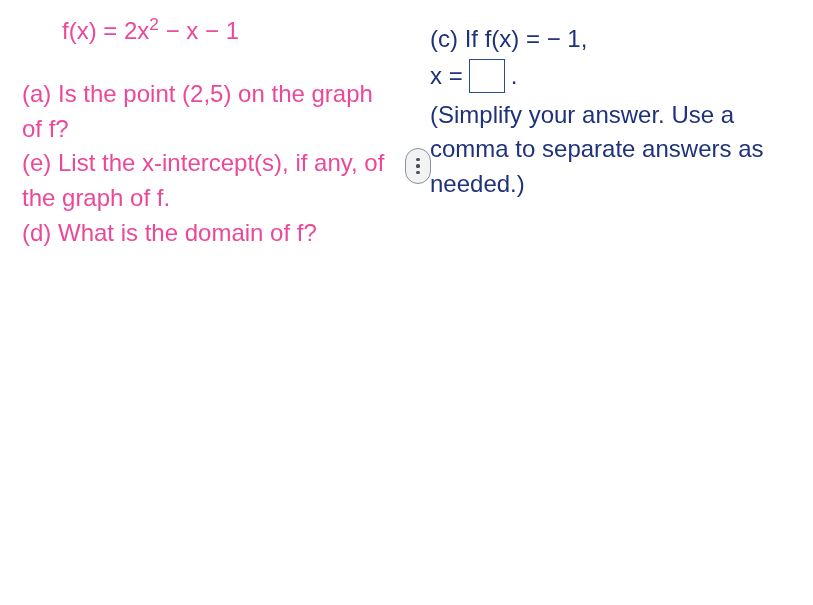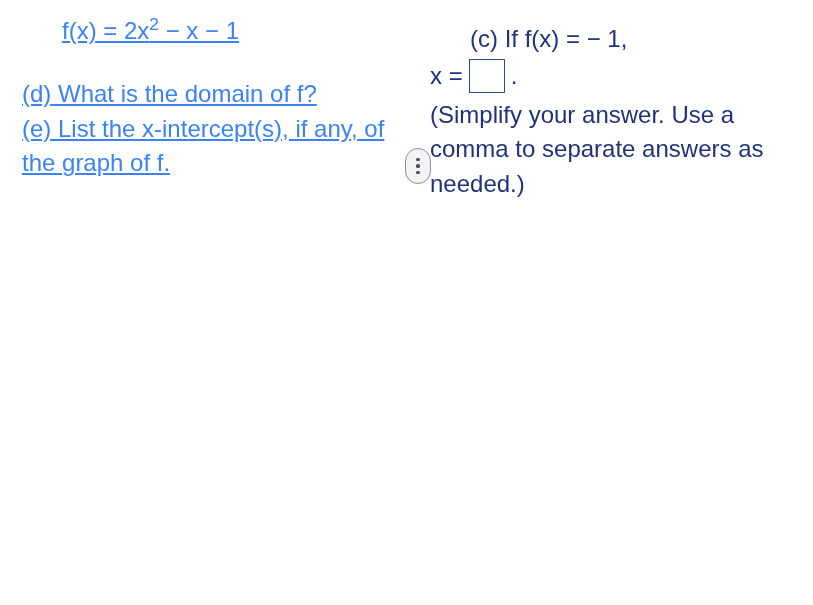--- a/index.html
+++ b/index.html
@@ -13,23 +13,22 @@
       background: #fff;
       width: 813px;
       height: 605px;
       display: flex;
       position: relative;
       overflow: hidden;
     }
     .left-pane {
       width: 395px;
       padding: 14px 10px 0 22px;
-      color: #3b82f6;
+      color: #ec4899;
       line-height: 1.45;
-      text-decoration: underline;
     }
     .right-pane {
       flex: 1;
       padding: 0 20px 0 35px;
       color: #1a2a6c;
       color: #24356f;
       line-height: 1.45;
     }
     .formula {
       font-family: Arial, Helvetica, sans-serif;
@@ -85,31 +84,32 @@
       display: inline-block;
       width: 36px;
       height: 34px;
       border: 1.5px solid #2a4b8d;
       background: #fff;
     }
     .blue {
       color: #1f327a;
     }
     .block { display: block; }
-    .mt { margin-top: 22px; margin-left: 40px; }
+    .mt { margin-top: 22px; }
   </style>
 </head>
 <body>
 
 <div class="left-pane">
   <div class="formula">
     <span>f(x) = 2x</span><sup>2</sup><span> − x − 1</span>
   </div>
+  <div class="block">(a) Is the point (2,5) on the graph of f?</div>
+  <div class="block">(e) List the x-intercept(s), if any, of the graph of f.</div>
   <div class="block">(d) What is the domain of f?</div>
-  <div class="block">(e) List the x-intercept(s), if any, of the graph of f.</div>
 </div>
 
 <div class="divider">
   <div class="cap">
     <div class="dots">
       <div class="dot"></div>
       <div class="dot"></div>
       <div class="dot"></div>
     </div>
   </div>

